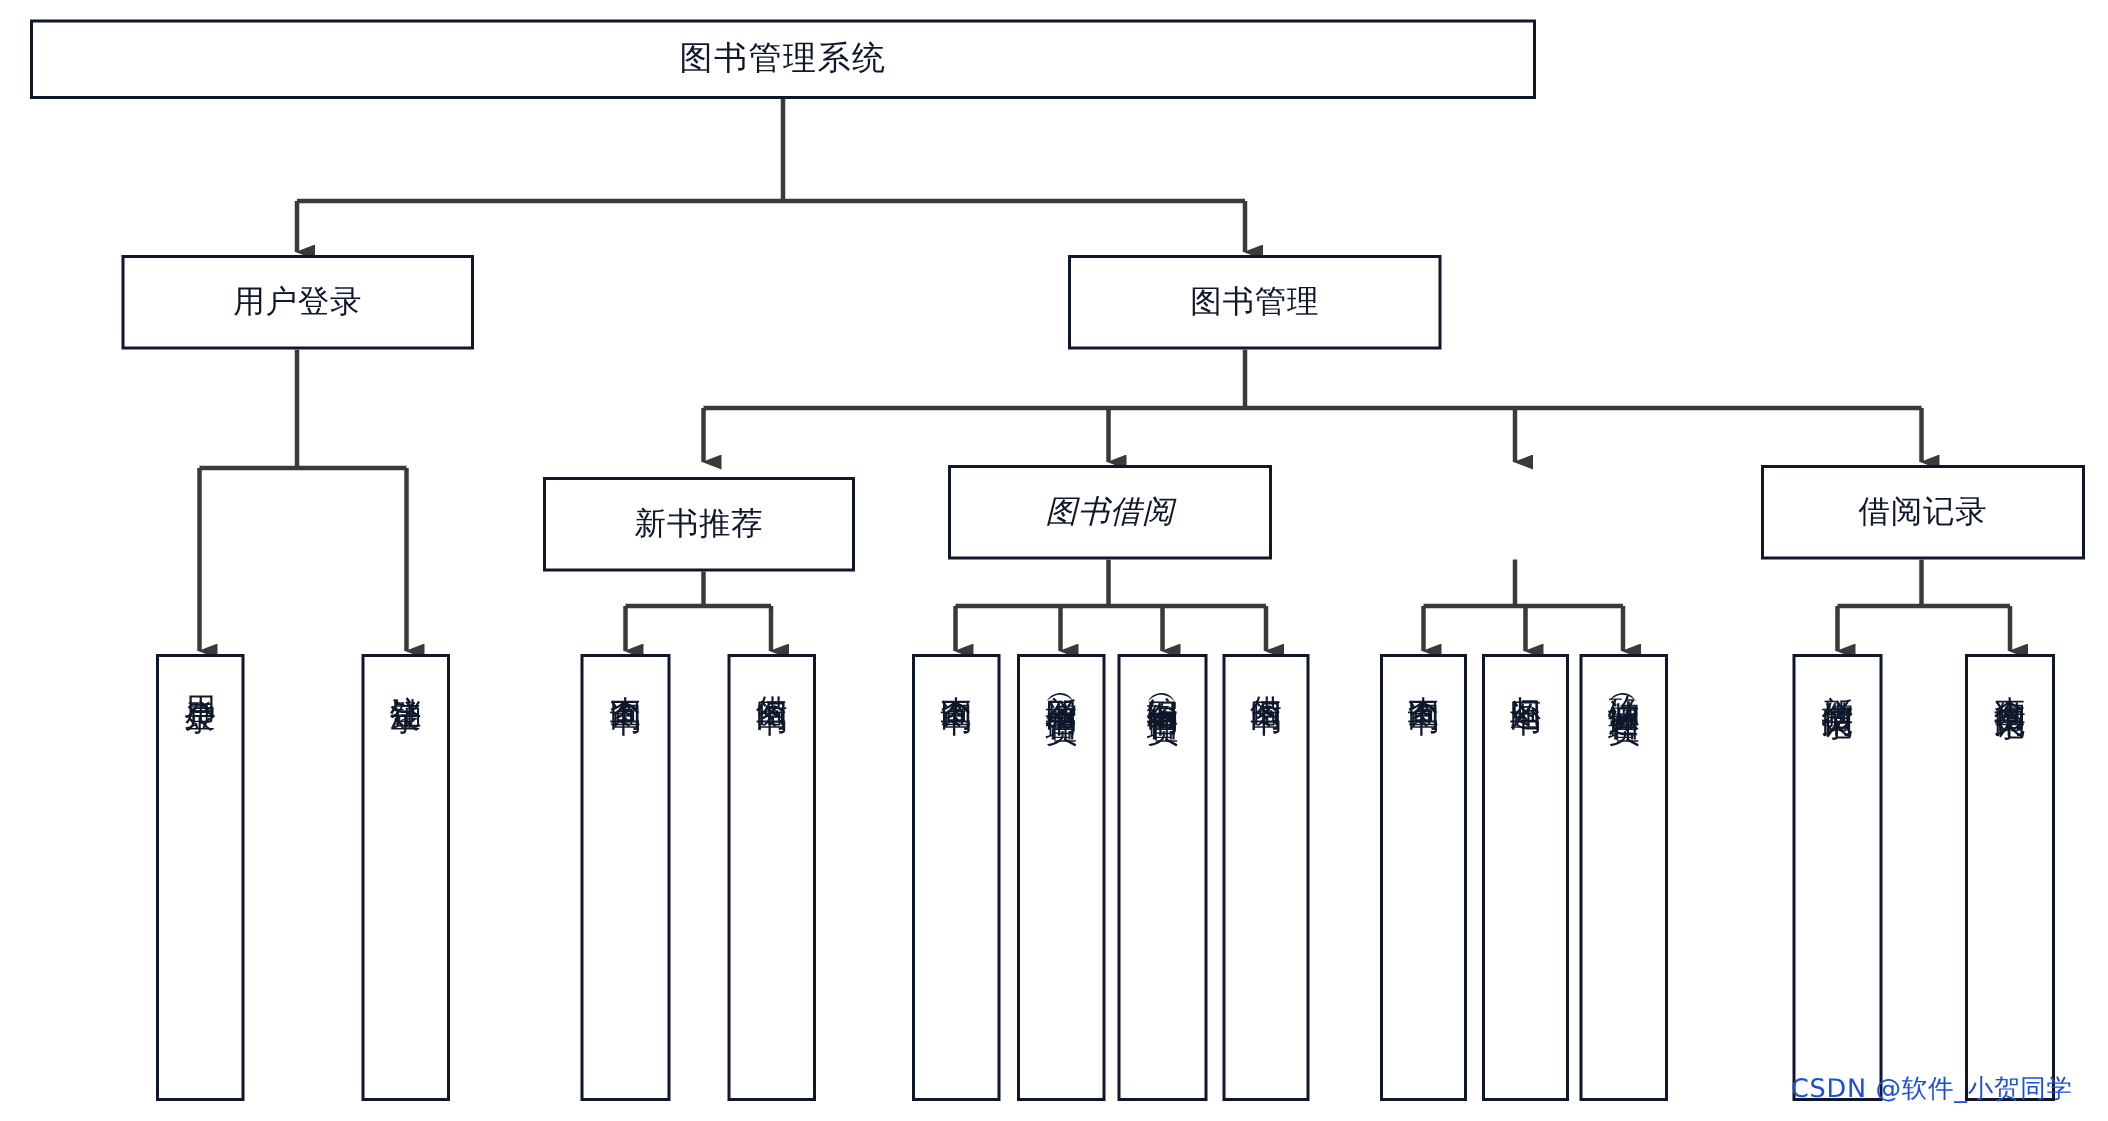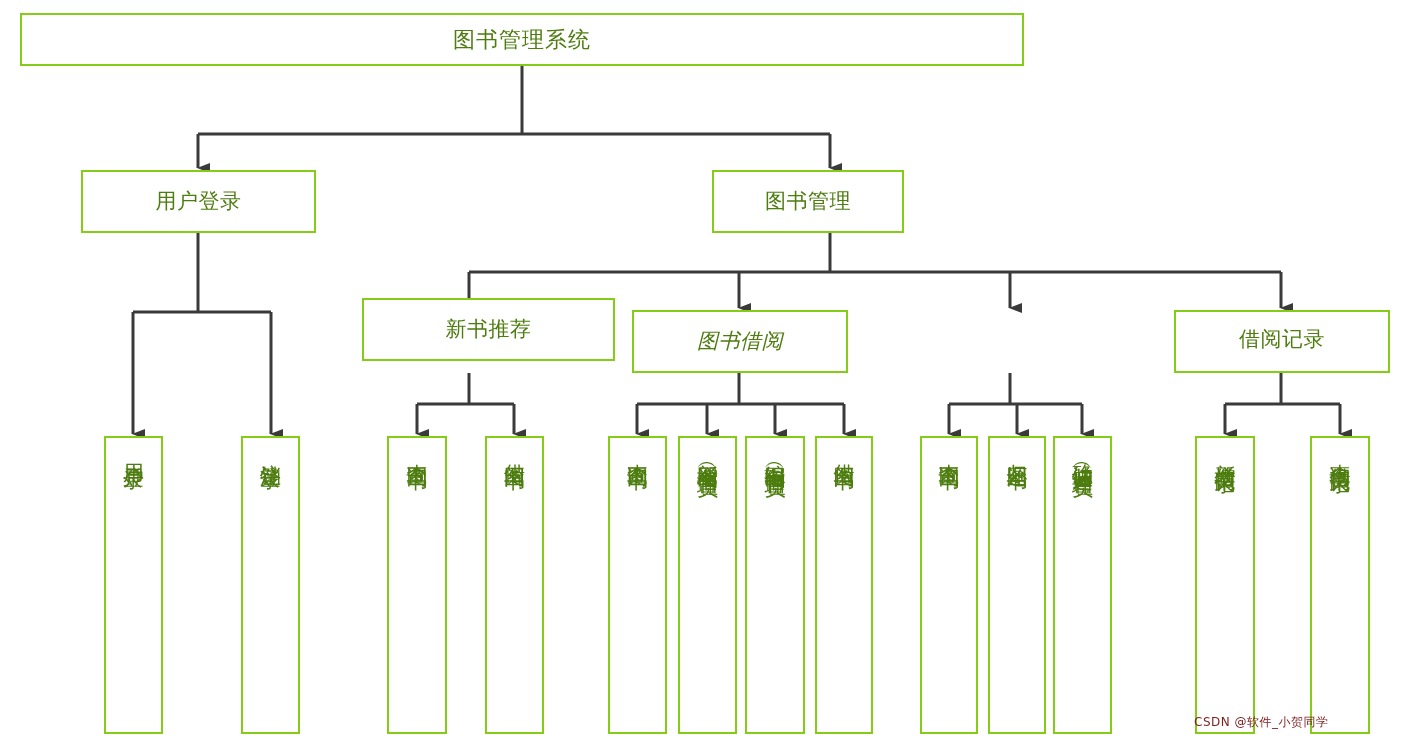--- a/index.html
+++ b/index.html
@@ -24,25 +24,25 @@
     left: 0;
     top: 0;
     width: 1405px;
     height: 747px;
     pointer-events: none;
   }
   .node {
     position: absolute;
     box-sizing: border-box;
     background: #ffffff;
-    border: 2px solid #84cc16;
+    border: 2px solid #0f172a;
     display: flex;
     align-items: center;
     justify-content: center;
-    color: #4d7c0f;
+    color: #0f172a;
     z-index: 2;
   }
   .node .lbl {
     display: block;
     text-align: center;
     line-height: 1.18;
     white-space: pre-line;
   }
   .node.horiz .lbl {
     font-size: 21px;
@@ -60,22 +60,22 @@
     writing-mode: vertical-rl;
     text-orientation: upright;
     font-size: 21px;
     line-height: 1.05;
     letter-spacing: 2px;
     height: auto;
     max-height: 100%;
   }
   .watermark {
     position: absolute;
-    font-size: 12px;
-    color: #7f1d1d;
+    font-size: 17px;
+    color: #1d4ed8;
     white-space: nowrap;
     letter-spacing: 0.5px;
     z-index: 5;
   }
 </style>
 </head>
 <body>
 
 <div id="canvas">
 
@@ -131,31 +131,31 @@
     </g>
   </svg>
 
   <div class="node root horiz" style="left:20px; top:13px; width:1004px; height:53px;">
     <span class="lbl">图书管理系统</span>
   </div>
 
   <div class="node horiz" style="left:81px; top:170px; width:235px; height:63px;">
     <span class="lbl">用户登录</span>
   </div>
-  <div class="node horiz" style="left:712px; top:170px; width:192px; height:63px;">
+  <div class="node horiz" style="left:712px; top:170px; width:249px; height:63px;">
     <span class="lbl">图书管理</span>
   </div>
 
-  <div class="node horiz" style="left:362px; top:298px; width:253px; height:63px;">
+  <div class="node horiz" style="left:362px; top:318px; width:208px; height:63px;">
     <span class="lbl">新书推荐</span>
   </div>
   <div class="node horiz" style="left:632px; top:310px; width:216px; height:63px;font-style:italic;">
     <span class="lbl">图书借阅</span>
   </div>
-  <div class="node horiz" style="left:1174px; top:310px; width:216px; height:63px;font-family:Liberation Mono, monospace;">
+  <div class="node horiz" style="left:1174px; top:310px; width:216px; height:63px;">
     <span class="lbl">借阅记录</span>
   </div>
 
   <div class="node leaf" style="left:104px; top:436px; width:59px; height:298px;">
     <span class="lbl">用户登录</span>
   </div>
   <div class="node leaf" style="left:241px; top:436px; width:59px; height:298px;">
     <span class="lbl">注销登录</span>
   </div>
 

